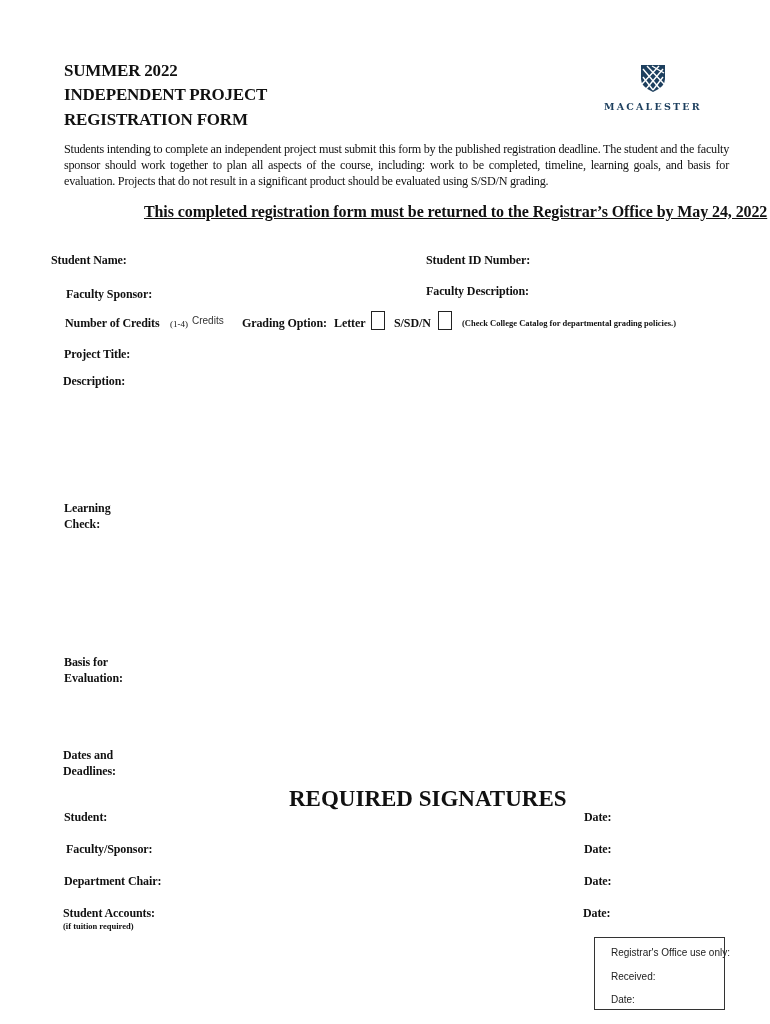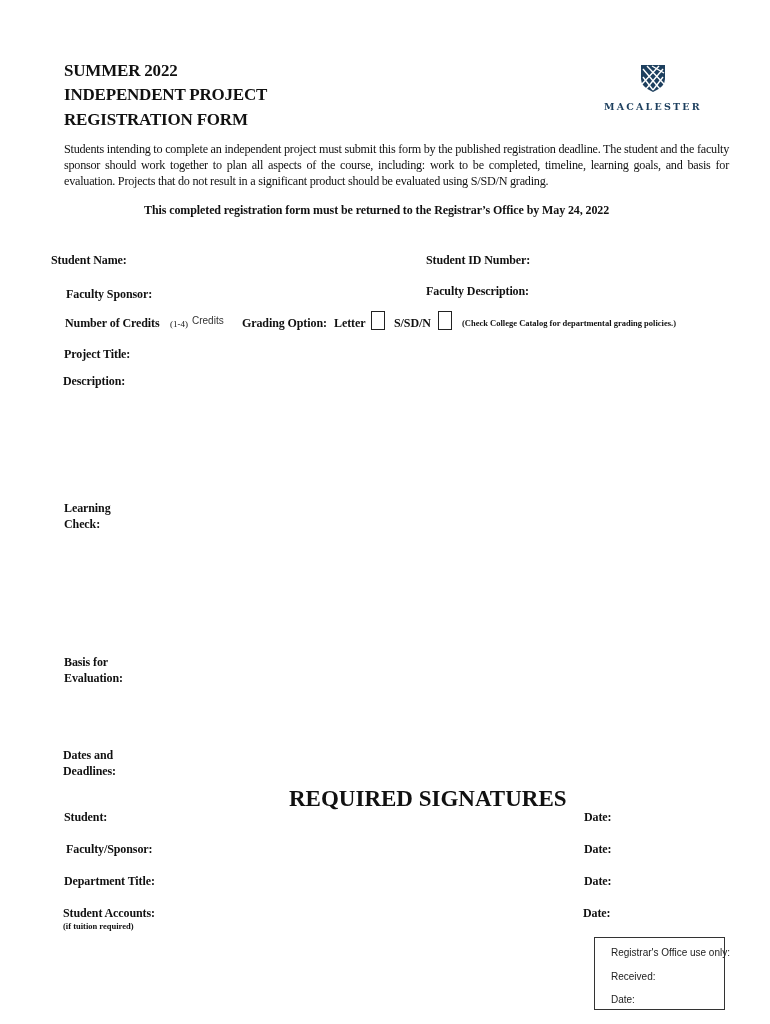--- a/index.html
+++ b/index.html
@@ -25,23 +25,24 @@
     }
     .intro {
       font-size: 12.2px;
       line-height: 16px;
       letter-spacing: -0.25px;
       width: 665px;
       text-align: justify;
     }
     .notice {
       font-weight: bold;
-      font-size: 12px;
+      font-size: 16px;
       white-space: nowrap;
       letter-spacing: -0.1px;
+      text-decoration: underline;
     }
     .label {
       font-weight: bold;
       font-size: 12px;
       white-space: nowrap;
       letter-spacing: -0.1px;
     }
     .label-2line {
       font-weight: bold;
       font-size: 12px;
@@ -184,21 +185,21 @@
 <div class="abs label" style="left:64px; top:810px;">Student:</div>
 <input class="abs field-area" style="left: 125px; top: 806px; width: 440px; height: 20px;">
 <div class="abs label" style="left:584px; top:810px;">Date:</div>
 <input class="abs field-area" style="left: 620px; top: 806px; width: 100px; height: 20px;">
 
 <div class="abs label" style="left:66px; top:842px;">Faculty/Sponsor:</div>
 <input class="abs field-area" style="left: 165px; top: 838px; width: 400px; height: 20px;">
 <div class="abs label" style="left:584px; top:842px;">Date:</div>
 <input class="abs field-area" style="left: 620px; top: 838px; width: 100px; height: 20px;">
 
-<div class="abs label" style="left:64px; top:874px;">Department Title:</div>
+<div class="abs label" style="left:64px; top:874px;">Department Chair:</div>
 <input class="abs field-area" style="left: 175px; top: 870px; width: 390px; height: 20px;">
 <div class="abs label" style="left:584px; top:874px;">Date:</div>
 <input class="abs field-area" style="left: 620px; top: 870px; width: 100px; height: 20px;">
 
 <div class="abs label" style="left:63px; top:906px;">Student Accounts:</div>
 <div class="abs" style="left:63px; top:921px; font-size:8.5px; font-weight:bold; white-space:nowrap;">(if tuition required)</div>
 <input class="abs field-area" style="left: 170px; top: 902px; width: 395px; height: 20px;">
 <div class="abs label" style="left:583px; top:906px;">Date:</div>
 <input class="abs field-area" style="left: 620px; top: 902px; width: 100px; height: 20px;">
 

